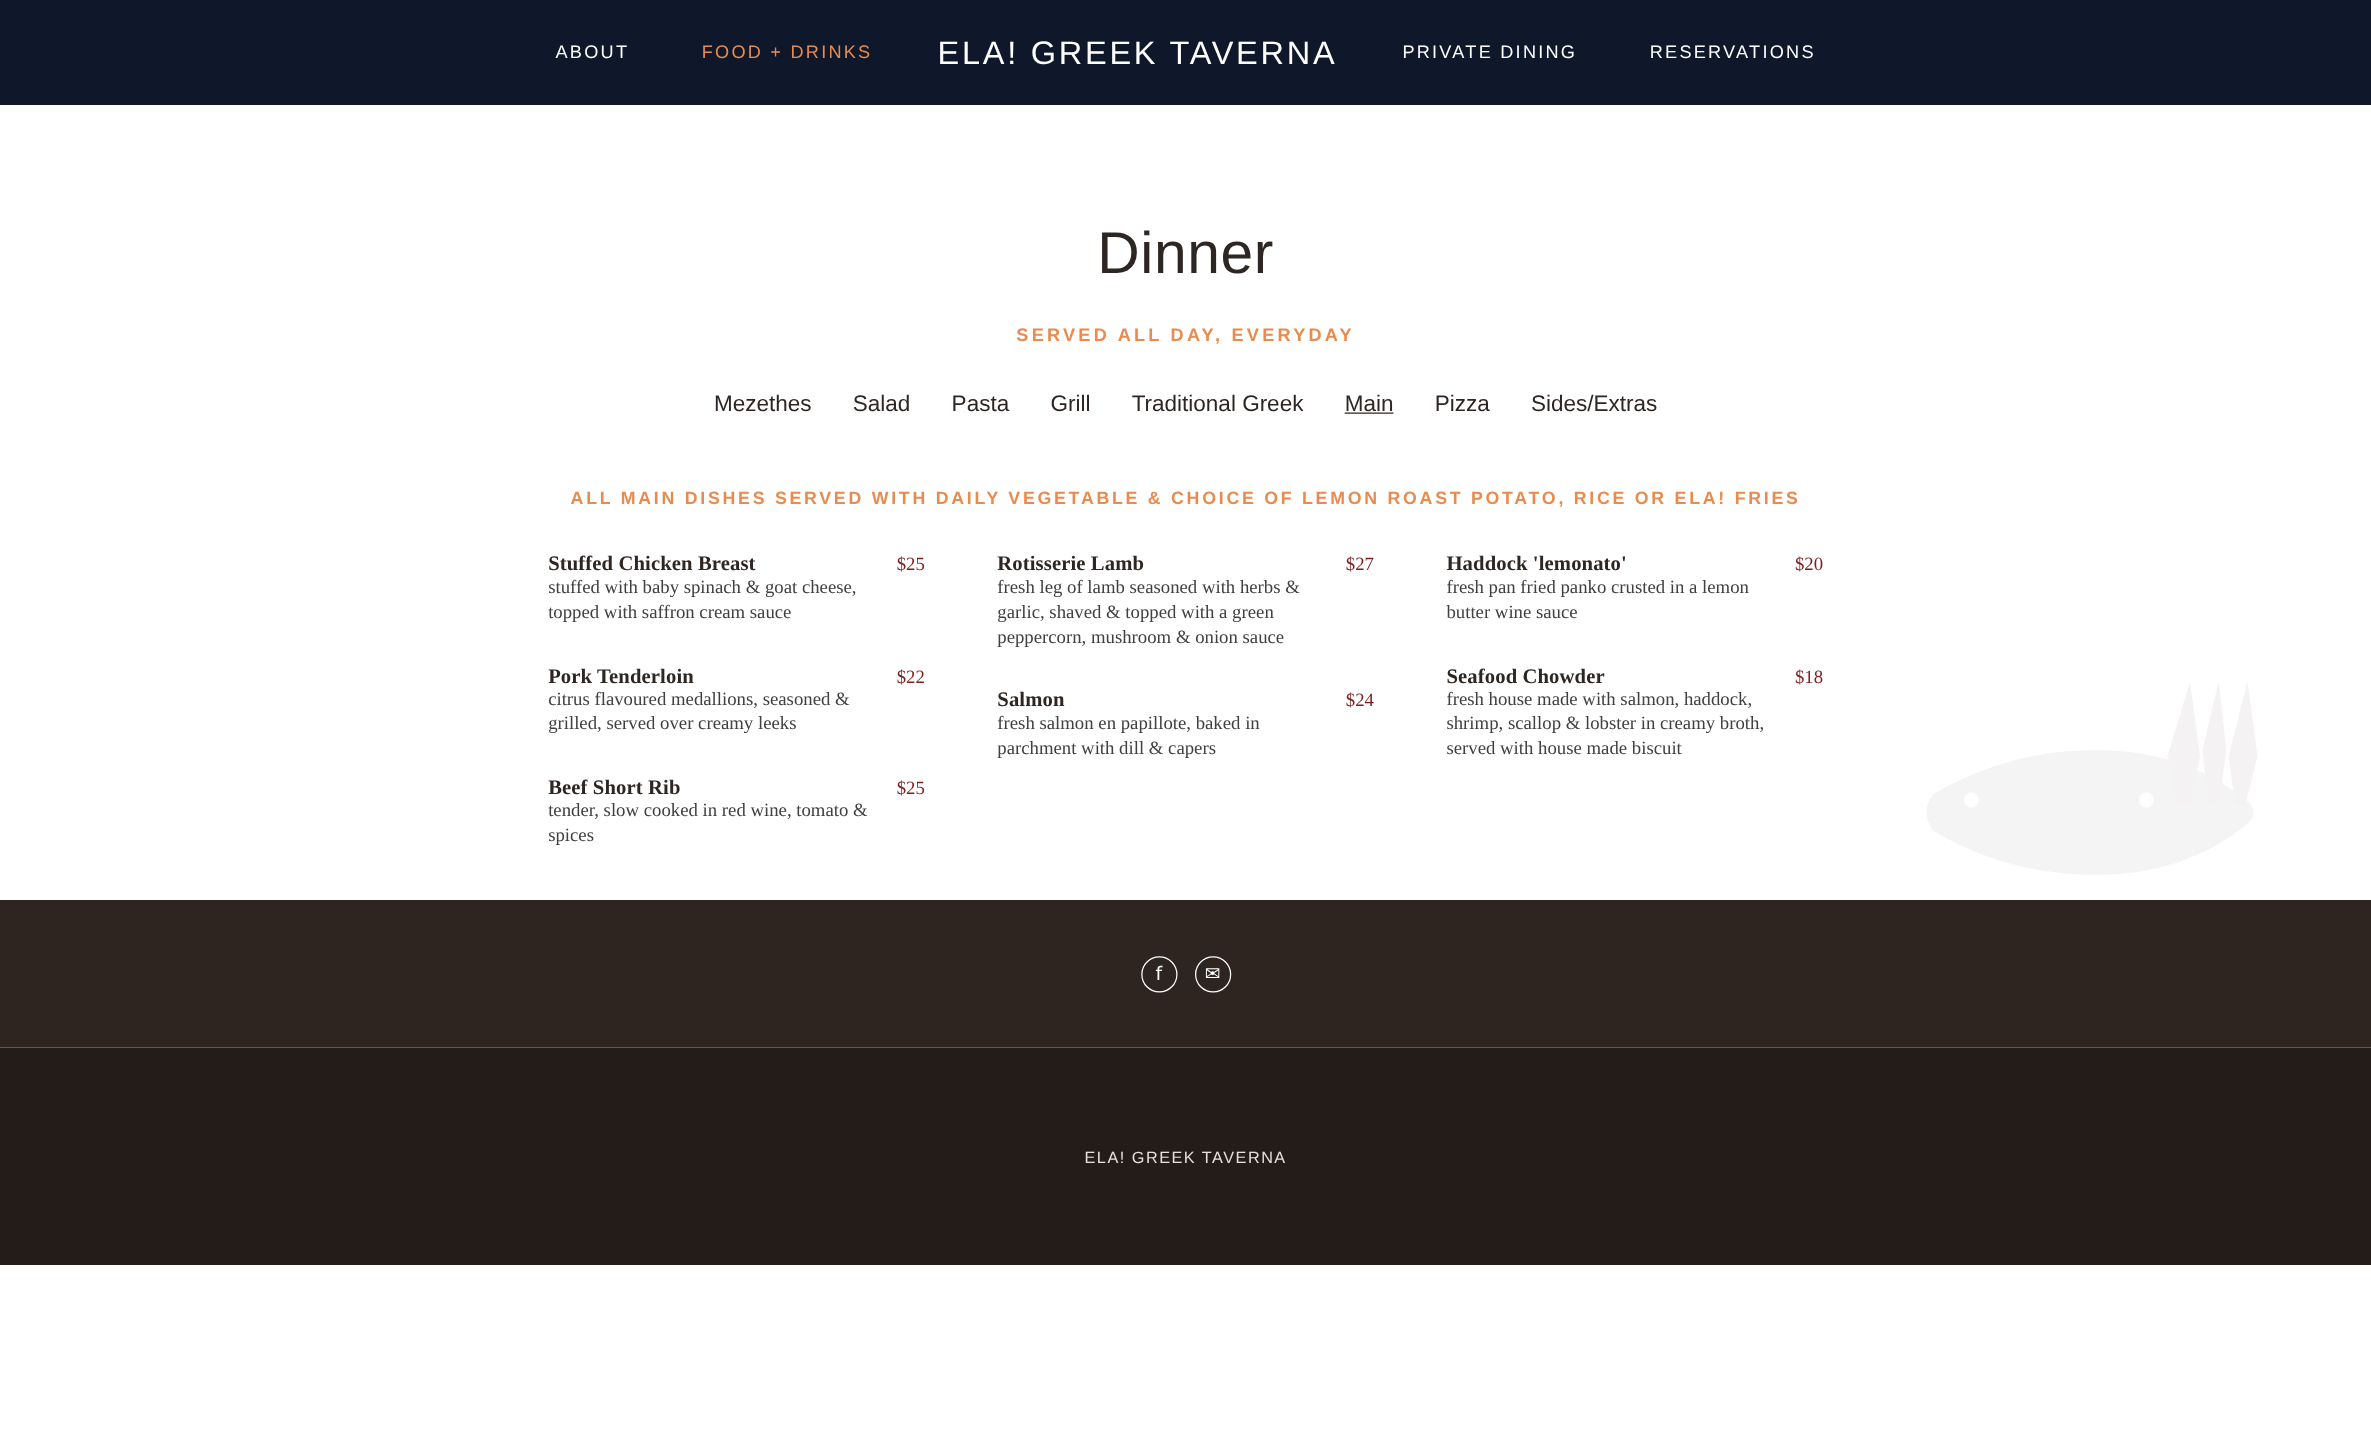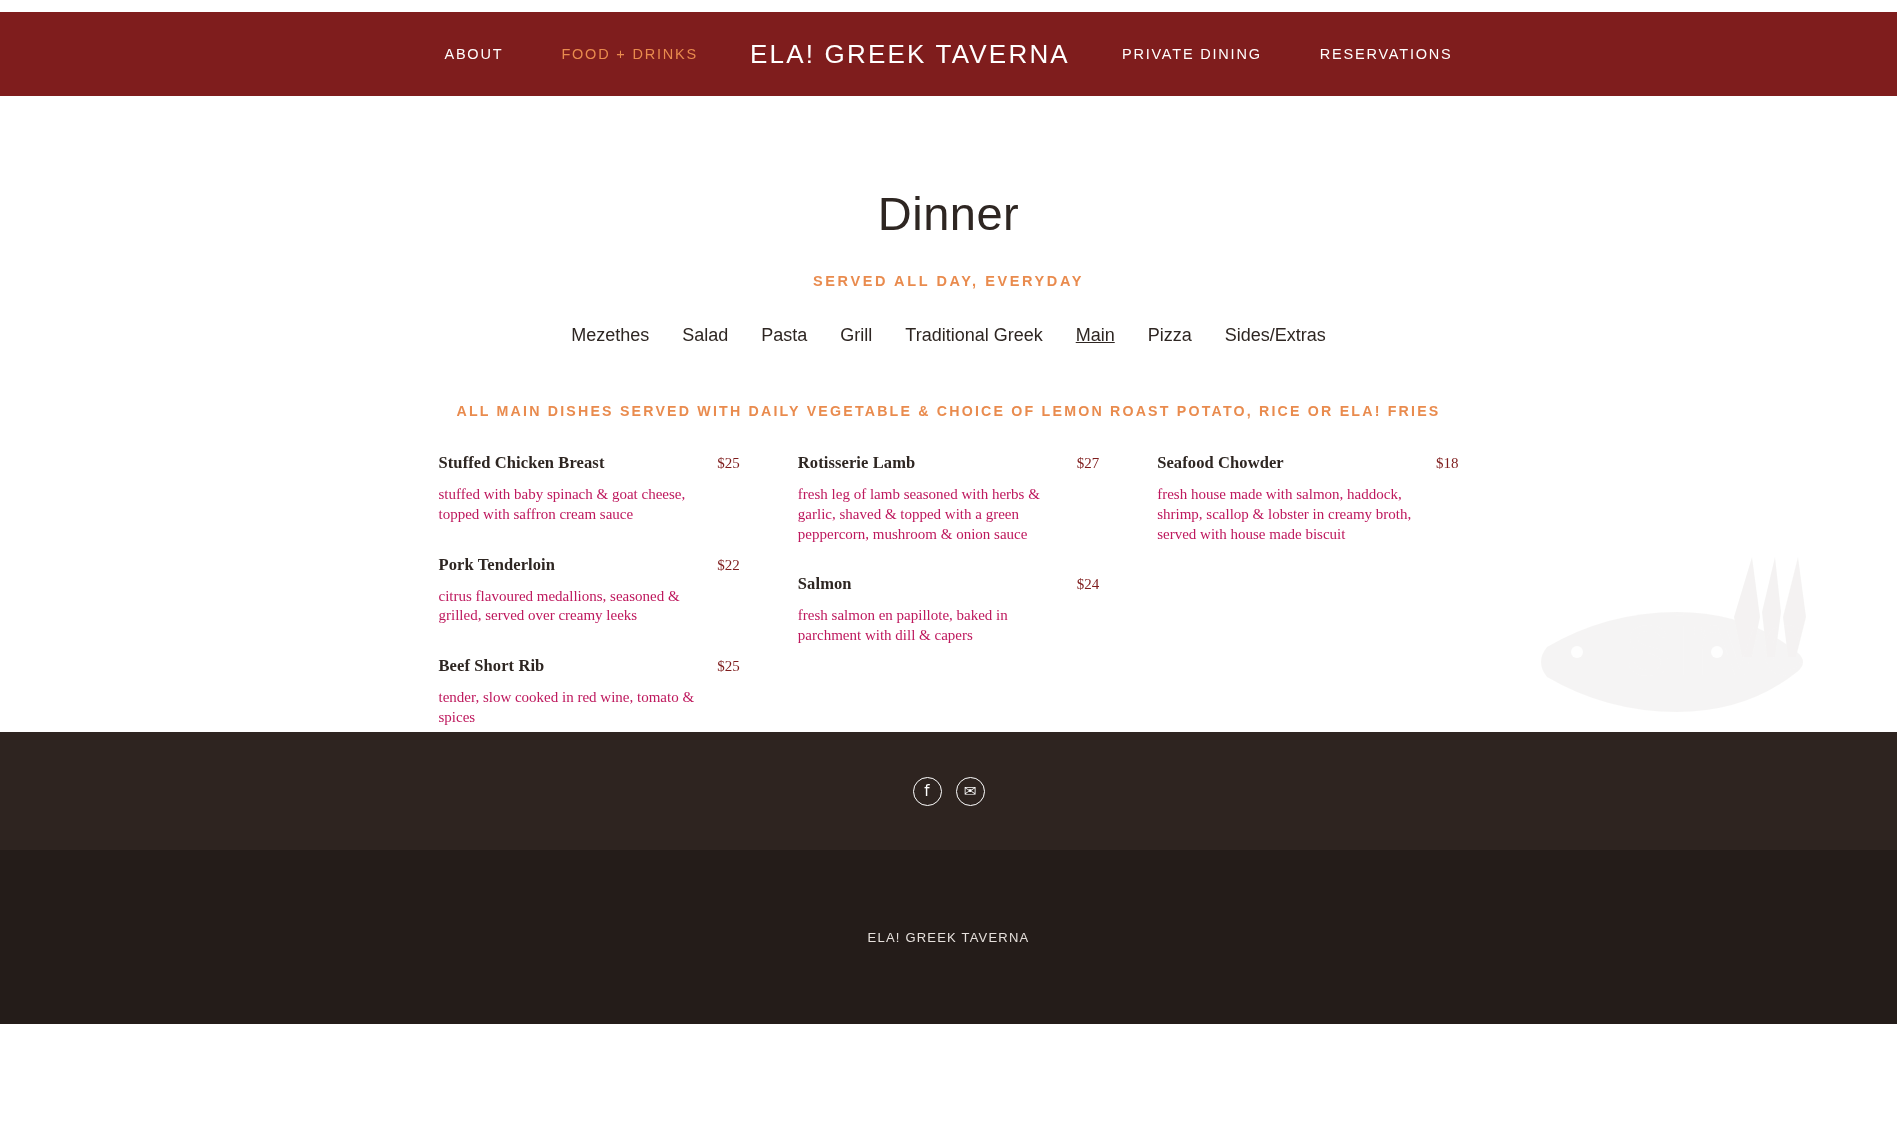--- a/index.html
+++ b/index.html
@@ -7,27 +7,26 @@
     width: 1897px;
     height: 1145px;
     background: #ffffff;
     font-family: "Liberation Sans", sans-serif;
   }
   body { position: relative; overflow: hidden; }
 
   
   .navbar {
     height: 84px;
-    background: #7f1d1d;
+    background: #0f172a;
     display: flex;
     align-items: center;
     justify-content: center;
     gap: 0;
     position: relative;
-    margin-top: 12px;
   }
   .nav-left, .nav-right {
     display: flex;
     align-items: center;
     gap: 58px;
   }
   .nav-left { margin-right: 52px; }
   .nav-right { margin-left: 52px; }
   .nav-link {
     color: #ffffff;
@@ -115,23 +114,23 @@
   }
   .item-price {
     font-size: 15px;
     color: #7f1d1d;
     font-weight: 400;
     padding-left: 10px;
     white-space: nowrap;
   }
   .item-desc {
     font-size: 15px;
-    color: #be185d;
+    color: #404040;
     line-height: 1.32;
-    margin-top: 12px;
+    margin-top: 0;
     max-width: 265px;
   }
   .col-offset-2 { padding-top: 0px; }
 
   
   .watermark {
     position: absolute;
     right: 50px;
     bottom: -40px;
     width: 330px;
@@ -257,20 +256,27 @@
       <div class="menu-item">
         <div class="menu-item-head">
           <span class="item-name">Salmon</span>
           <span class="item-price">$24</span>
         </div>
         <div class="item-desc">fresh salmon en papillote, baked in parchment with dill &amp; capers</div>
       </div>
     </div>
 
     <div class="menu-col">
+      <div class="menu-item">
+        <div class="menu-item-head">
+          <span class="item-name">Haddock 'lemonato'</span>
+          <span class="item-price">$20</span>
+        </div>
+        <div class="item-desc">fresh pan fried panko crusted in a lemon butter wine sauce</div>
+      </div>
       <div class="menu-item">
         <div class="menu-item-head">
           <span class="item-name">Seafood Chowder</span>
           <span class="item-price">$18</span>
         </div>
         <div class="item-desc">fresh house made with salmon, haddock, shrimp, scallop &amp; lobster in creamy broth, served with house made biscuit</div>
       </div>
     </div>
 
   </div>

